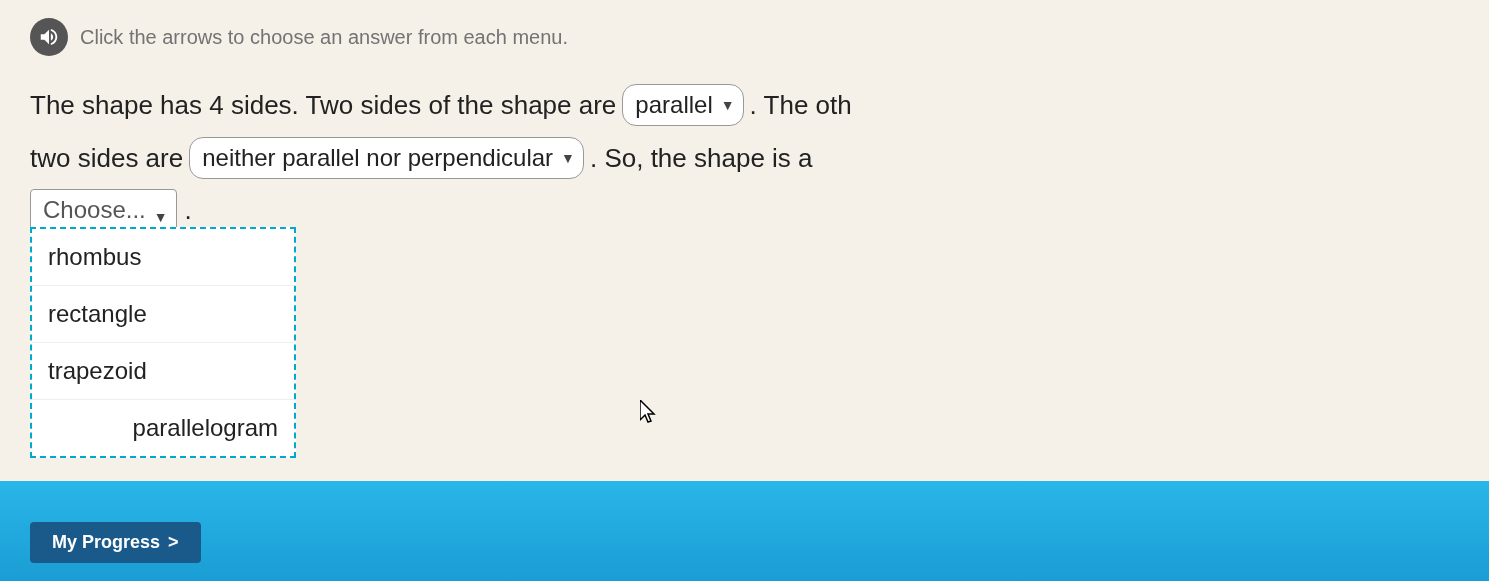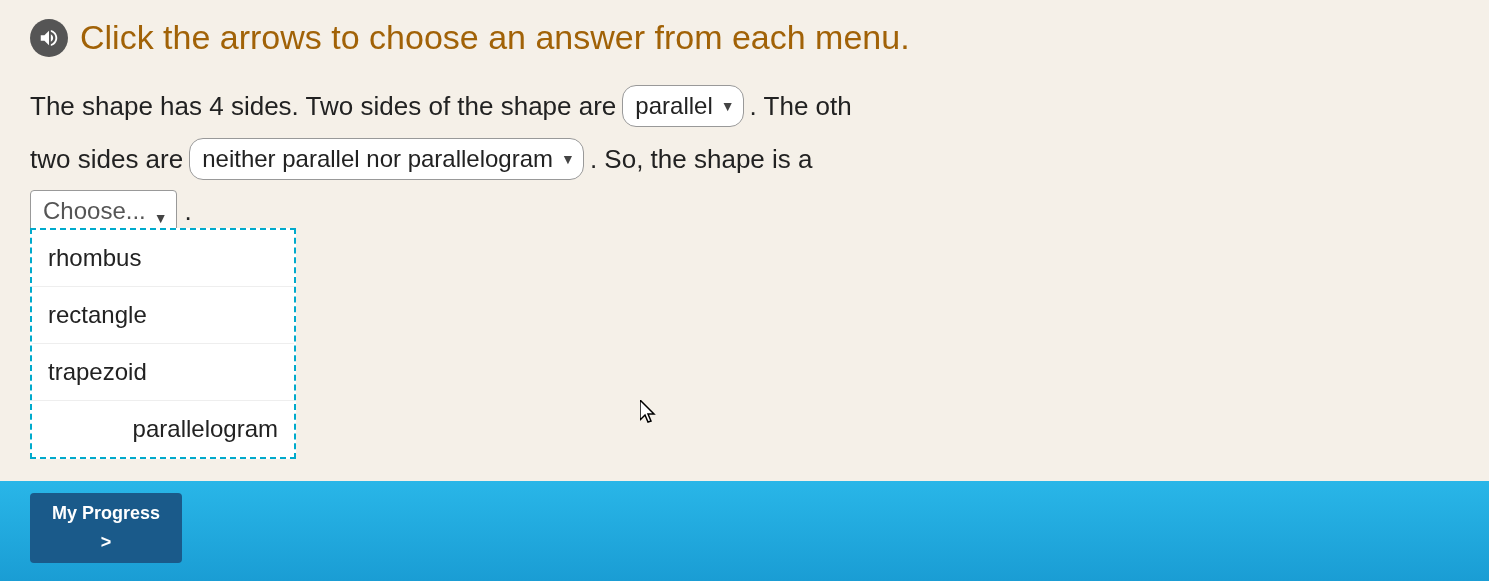--- a/index.html
+++ b/index.html
@@ -39,22 +39,22 @@
       cursor: pointer;
     }
 
     .speaker-icon svg {
       width: 22px;
       height: 22px;
       fill: white;
     }
 
     .instruction-text {
-      font-size: 34px;
-      color: #a16207;
+      font-size: 20px;
+      color: #737373;
       font-weight: 400;
     }
 
     .question-block {
       font-size: 26px;
       color: #222;
       line-height: 1.5;
     }
 
     .sentence-line {
@@ -156,21 +156,20 @@
       border-radius: 4px;
       cursor: pointer;
       display: flex;
       align-items: center;
       gap: 8px;
       margin: 10px 20px;
       position: absolute;
       bottom: 8px;
       left: 10px;
       z-index: 10;
-      flex-direction: column;
     }
 
     .period-text {
       font-size: 26px;
       color: #222;
     }
 
     .cursor-pointer {
       position: absolute;
       width: 20px;
@@ -202,21 +201,21 @@
       <div class="inline-dropdown">
         <span>parallel</span>
         <span class="arrow">▼</span>
       </div>
       <span>. The oth</span>
     </div>
 
     <div class="sentence-line">
       <span>two sides are</span>
       <div class="inline-dropdown">
-        <span>neither parallel nor parallelogram</span>
+        <span>neither parallel nor perpendicular</span>
         <span class="arrow">▼</span>
       </div>
       <span>. So, the shape is a</span>
     </div>
 
     <div class="choose-line">
       <div class="choose-dropdown">
         <span>Choose...</span>
         <span class="arrow">▼</span>
       </div>

